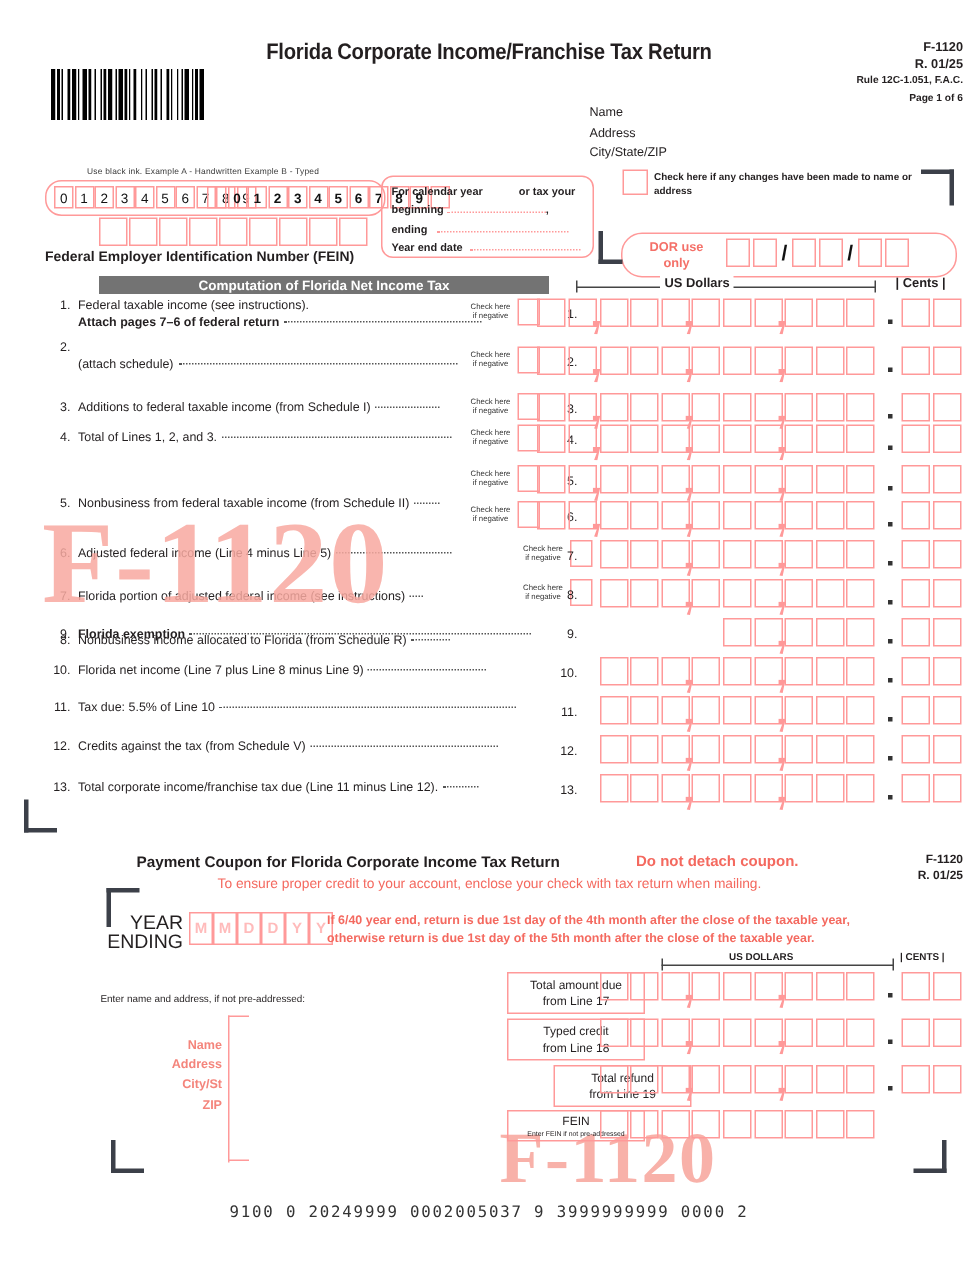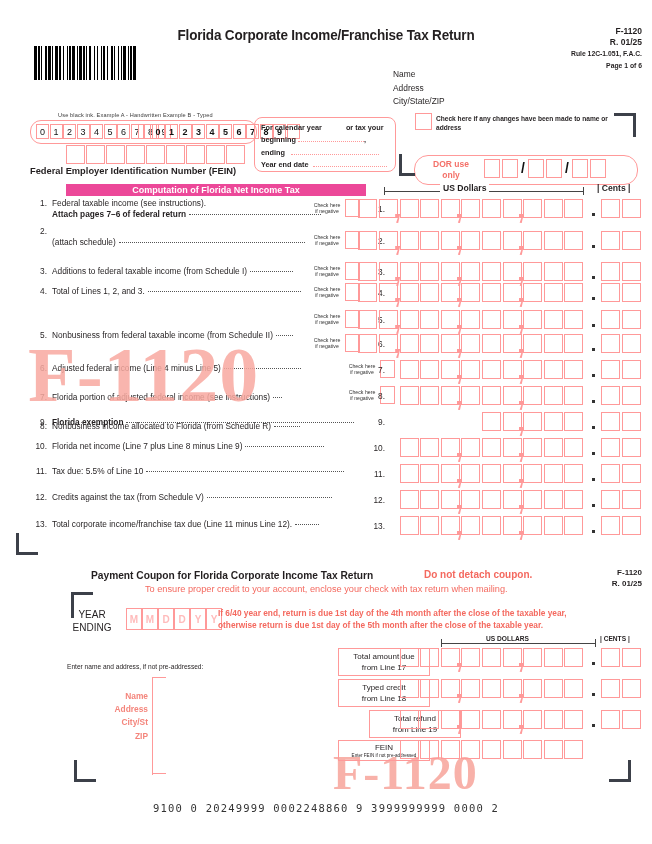--- a/index.html
+++ b/index.html
@@ -36,21 +36,21 @@
           font-size:7.3px;font-weight:bold;padding:4px 6px;box-sizing:border-box;line-height:12.4px;}
   .dots{border-bottom:1px dotted #f99;display:inline-block;}
   
   #dorpill{left:414px;top:155px;width:222px;height:28px;border:1.2px solid #f99;border-radius:14px;}
   #dorlbl{left:424px;top:159px;width:54px;text-align:center;color:#f47068;font-size:8.5px;
           font-weight:bold;line-height:10.5px;}
   #dorcells{left:484px;top:159px;}
   .dcell{width:16px;height:19px;border:1.3px solid #f99;display:inline-block;box-sizing:border-box;margin-right:2px;}
   .dslash{display:inline-block;font-size:14px;font-weight:bold;color:#111;margin:0 3px 0 1px;vertical-align:top;line-height:19px;}
   
-  #banner{left:66px;top:184px;width:300px;height:12px;background:#ec4899;color:#fff;font-size:9px;
+  #banner{left:66px;top:184px;width:300px;height:12px;background:#737373;color:#fff;font-size:9px;
           font-weight:bold;text-align:center;line-height:12px;}
   
   #usd-rule{left:384px;top:186px;width:200px;height:9px;}
   #usd-rule .ln{position:absolute;top:5px;height:1px;background:#444;}
   #usd-rule .tk{position:absolute;top:1px;width:1px;height:8px;background:#444;}
   #usd-txt{left:440px;top:183px;font-size:8.6px;font-weight:bold;background:#fff;padding:0 3px;}
   #cents-txt{left:597px;top:183px;font-size:8.6px;font-weight:bold;}
   
   .lrow{left:30px;width:330px;font-size:8.3px;line-height:11px;}
   .lnum{position:absolute;left:0;width:17px;text-align:right;}
@@ -72,21 +72,21 @@
   #wm1{left:28px;top:330px;font-size:78px;letter-spacing:1px;opacity:.85;}
   #wm2{left:333px;top:745px;font-size:48px;letter-spacing:1px;opacity:.9;}
   .cm{position:absolute;}
   .cm span{position:absolute;background:#3c4049;}
   .rcm span{position:absolute;background:#f99;}
   
   #cp-title{left:91px;top:570px;font-size:10.2px;font-weight:bold;}
   #cp-detach{left:424px;top:569px;font-size:10px;font-weight:bold;color:#f4695f;}
   #cp-meta{right:10px;top:568px;text-align:right;font-size:8px;font-weight:bold;line-height:10.5px;}
   #cp-sub{left:145px;top:584px;font-size:9.2px;color:#f4695f;}
-  #ye-lbl{left:62px;top:609px;width:60px;text-align:center;font-size:10px;line-height:12.5px;}
+  #ye-lbl{left:62px;top:609px;width:60px;text-align:right;font-size:13px;line-height:12.5px;}
   #ye-cells{left:126px;top:608px;}
   .ycell{width:16px;height:22px;border:1.2px solid #f99;display:inline-block;box-sizing:border-box;
      text-align:center;line-height:21px;font-size:10px;color:#fbb;font-weight:bold;}
   #due-note{left:218px;top:608px;width:420px;font-size:8.3px;font-weight:bold;color:#f4695f;line-height:11.5px;}
   #addr-hint{left:67px;top:663px;font-size:6.6px;}
   #addr-lbls{left:78px;top:690px;width:70px;text-align:right;color:#f4857c;font-size:8.4px;
       font-weight:bold;line-height:13.2px;}
   
   #cusd{left:441px;top:638px;width:155px;height:9px;}
   #cusd .ln{position:absolute;top:5px;height:1px;background:#444;}
@@ -455,14 +455,14 @@
       <div class="abs boxes" style="left: 399.6px; top: 710px;"><span class="bx"></span><span class="bx"></span><span class="bx c"></span><span class="bx"></span><span class="bx"></span><span class="bx c"></span><span class="bx"></span><span class="bx"></span><span class="bx"></span></div>
       <div class="abs dot" style="left: 592px; top: 724px;"></div>
       <div class="abs cents" style="left: 601px; top: 710px;"><span class="bx"></span><span class="bx"></span></div>
       <div class="abs clbl" style="left: 338px; top: 740px; padding: 1px 0px;">
         <div>FEIN</div>
         <div style="font-size: 4.6px; line-height: 6px;">Enter FEIN if not pre-addressed</div>
       </div>
       <div class="abs boxes" style="left: 399.6px; top: 740px;"><span class="bx"></span><span class="bx"></span><span class="bx"></span><span class="bx"></span><span class="bx"></span><span class="bx"></span><span class="bx"></span><span class="bx"></span><span class="bx"></span></div>
     </div>
 
-  <div class="abs" id="ocr">9100 0 20249999 0002248860 9 3999999999 0000 2</div>
+  <div class="abs" id="ocr">9100 0 20249999 0002005037 9 3999999999 0000 2</div>
 </div>
 
 </body></html>

